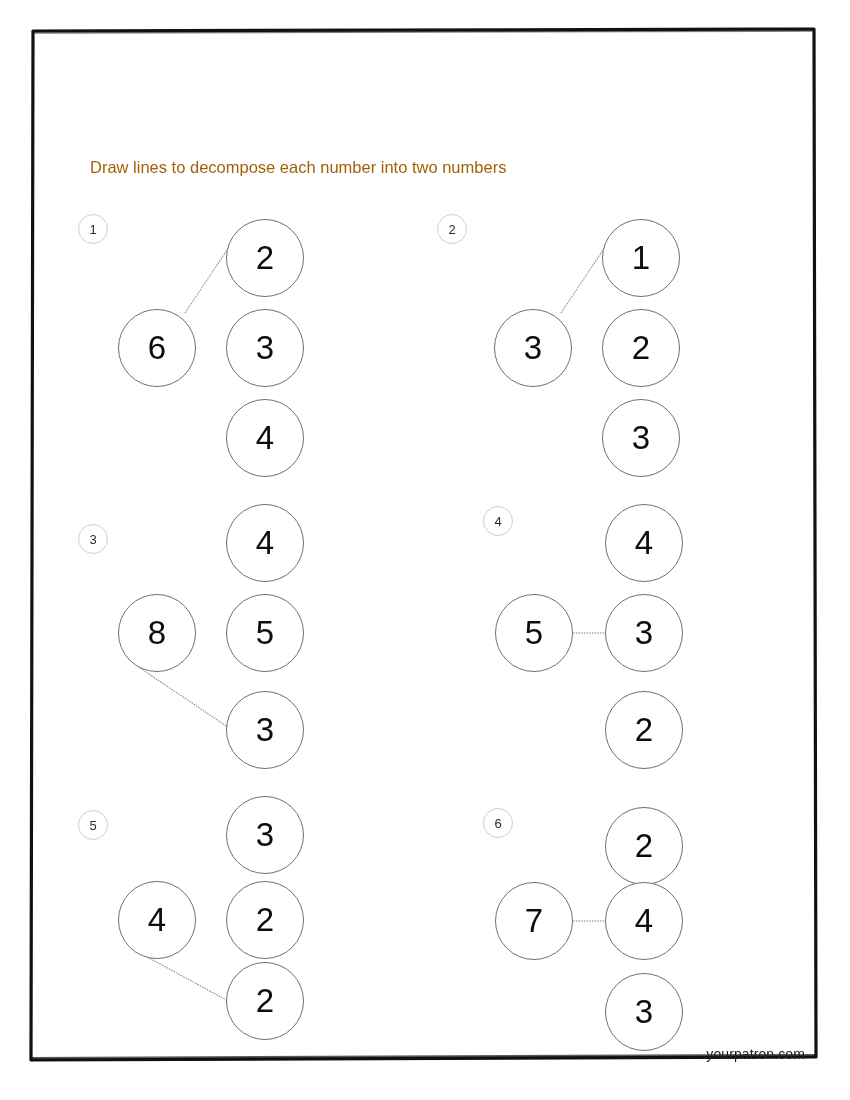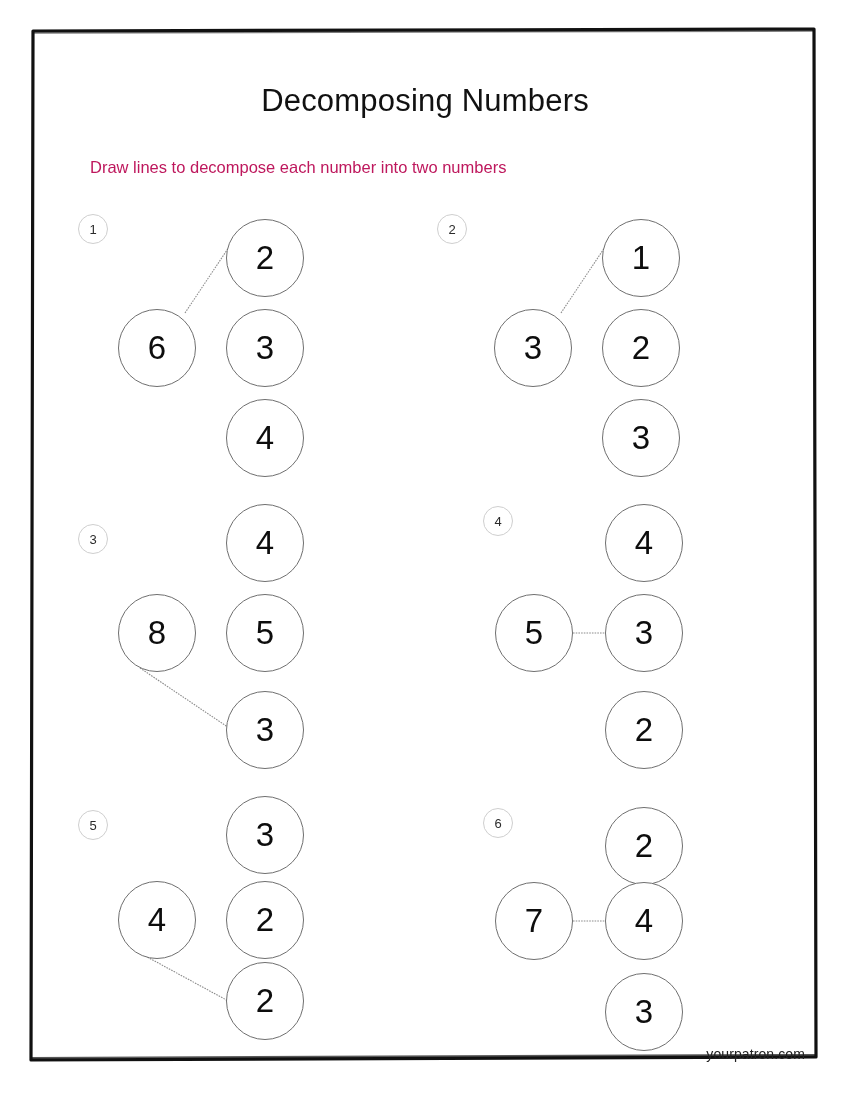--- a/index.html
+++ b/index.html
@@ -40,21 +40,21 @@
     font-weight: 400;
     letter-spacing: 0.2px;
     color: #111111;
   }
   #worksheet-subtitle {
     position: absolute;
     left: 90px;
     top: 158px;
     font-size: 16.5px;
     font-weight: 400;
-    color: #be185d;
+    color: #a16207;
   }
   #footer-credit {
     position: absolute;
     right: 45px;
     bottom: 38px;
     font-size: 14px;
     color: #222222;
     letter-spacing: 0.1px;
   }
   
@@ -118,21 +118,20 @@
 <body>
 
 <div id="sheet">
 
   <svg id="frame-svg" viewBox="0 0 850 1100">
     <path d="M33,31 L814,29 L816,1057 L31,1060 Z" fill="none" stroke="#111111" stroke-width="3.2" stroke-linejoin="round" stroke-linecap="round"></path>
     <path d="M33,33 L813,31" fill="none" stroke="#111111" stroke-width="1.5" opacity="0.55"></path>
     <path d="M32,1058 L815,1055" fill="none" stroke="#111111" stroke-width="2.2" opacity="0.7"></path>
   </svg>
 
-  <div id="worksheet-title">Decomposing Numbers</div>
   <div id="worksheet-subtitle">Draw lines to decompose each number into two numbers</div>
 
   <svg class="links" viewBox="0 0 850 1100">
 
     <line class="link-line" x1="185" y1="313" x2="239" y2="232"></line>
 
     <line class="link-line" x1="561" y1="313" x2="615" y2="232"></line>
 
     <line class="link-line" x1="140" y1="668" x2="247" y2="740"></line>
 

